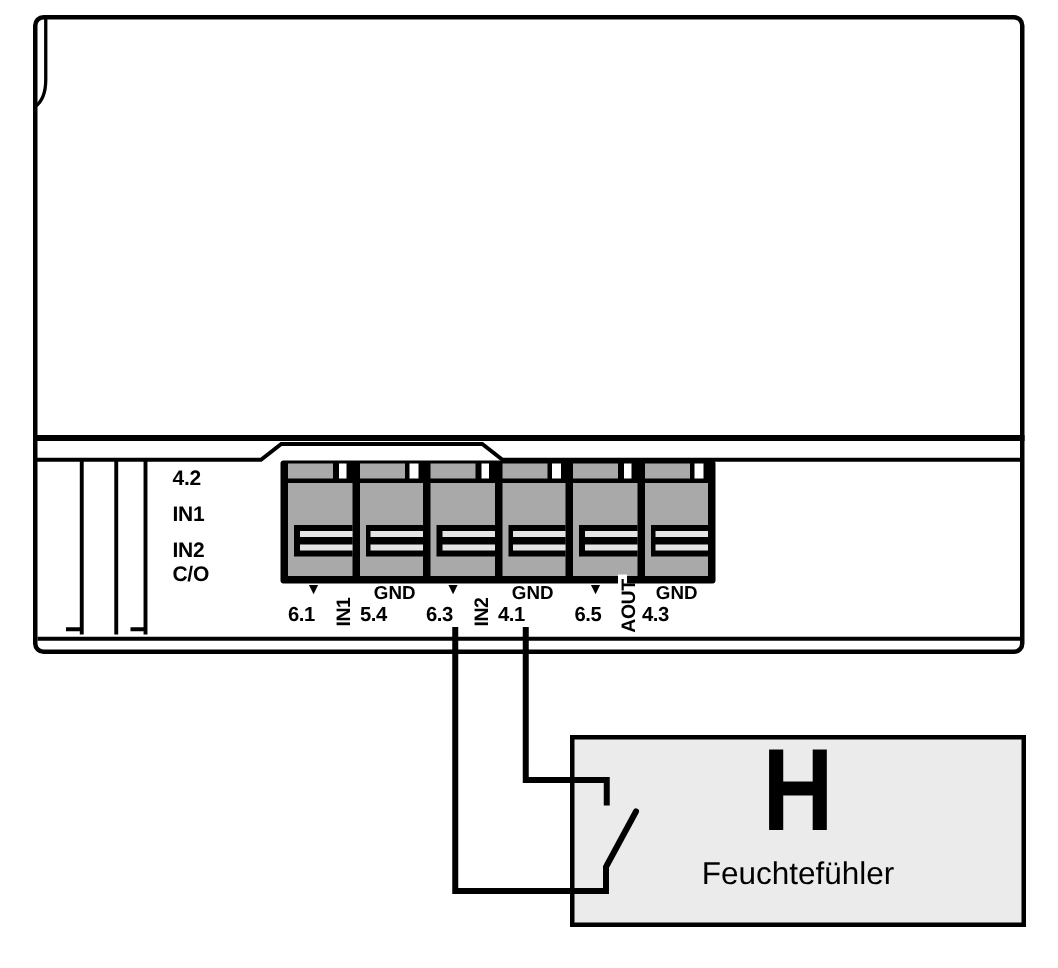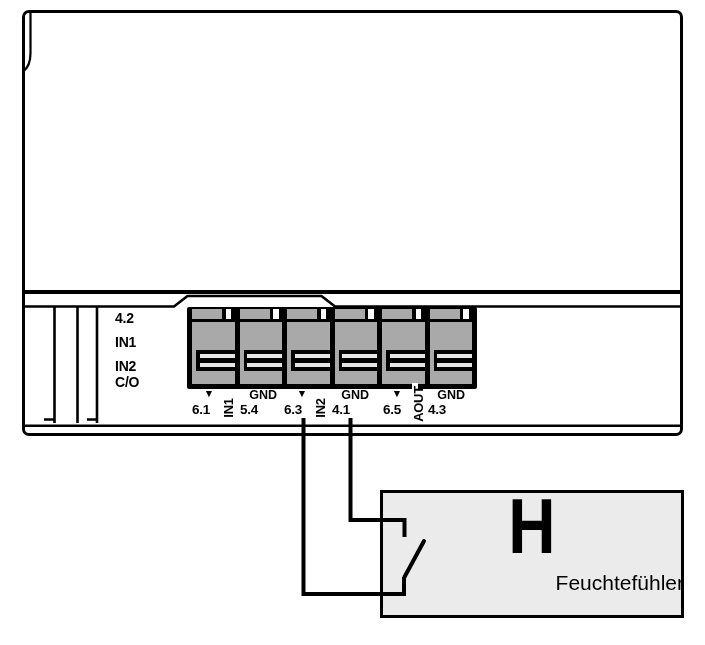--- a/index.html
+++ b/index.html
@@ -30,21 +30,21 @@
   .t-number{font-weight:700;font-size:13.5px;line-height:1;width:34px;text-align:left;letter-spacing:-.3px;}
   .t-gnd{font-weight:700;font-size:12.5px;line-height:1;width:40px;text-align:right;}
   .t-tri{font-size:10.5px;line-height:1;width:20px;text-align:center;}
   .t-rot{font-weight:700;font-size:13px;line-height:1;width:44px;height:14px;text-align:center;
          transform:rotate(-90deg);transform-origin:center center;letter-spacing:-.3px;}
 
   
   .sensor-box{left:380px;top:490px;width:304px;height:128px;background:#ebebeb;border:3.2px solid #000;}
   .sensor-designator{left:380px;top:489px;width:304px;text-align:center;font-weight:700;font-size:78px;line-height:.95;
                      transform:scaleX(.84);transform-origin:center;}
-  .sensor-name{left:380px;top:572px;width:304px;text-align:right;font-weight:400;font-size:21px;line-height:1;}
+  .sensor-name{left:380px;top:572px;width:304px;text-align:center;font-weight:400;font-size:21px;line-height:1;}
 
   .overlay{left:0;top:0;width:705px;height:645px;pointer-events:none;}
 </style>
 </head>
 <body>
 
 <div class="stage">
 
   <div class="abs device-outline"></div>
   <div class="abs case-separator"></div>

